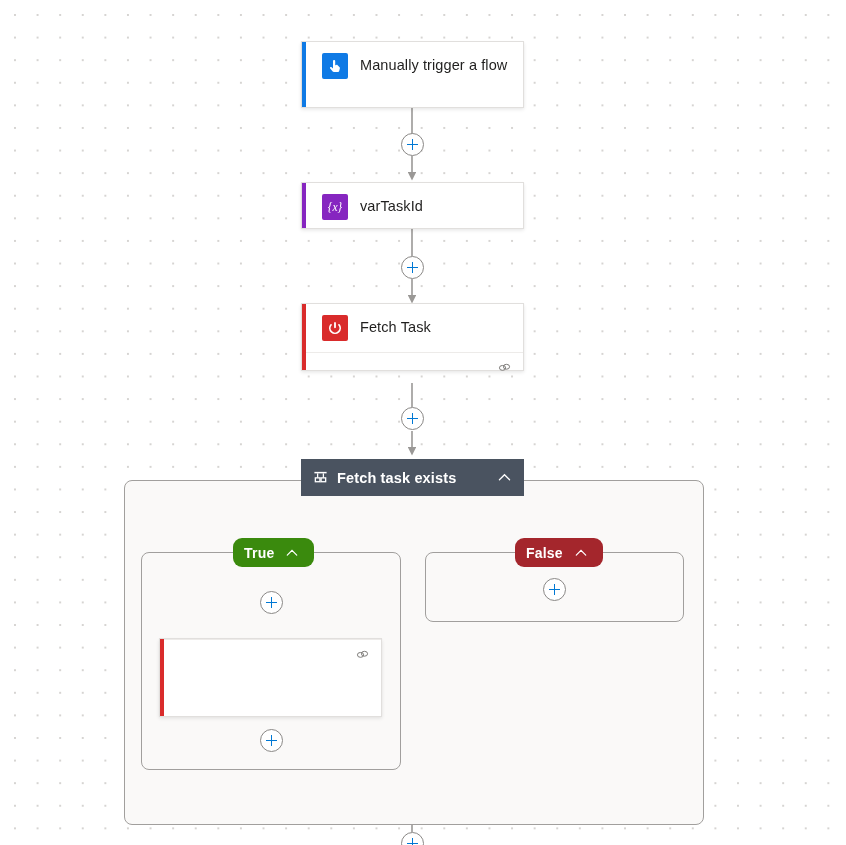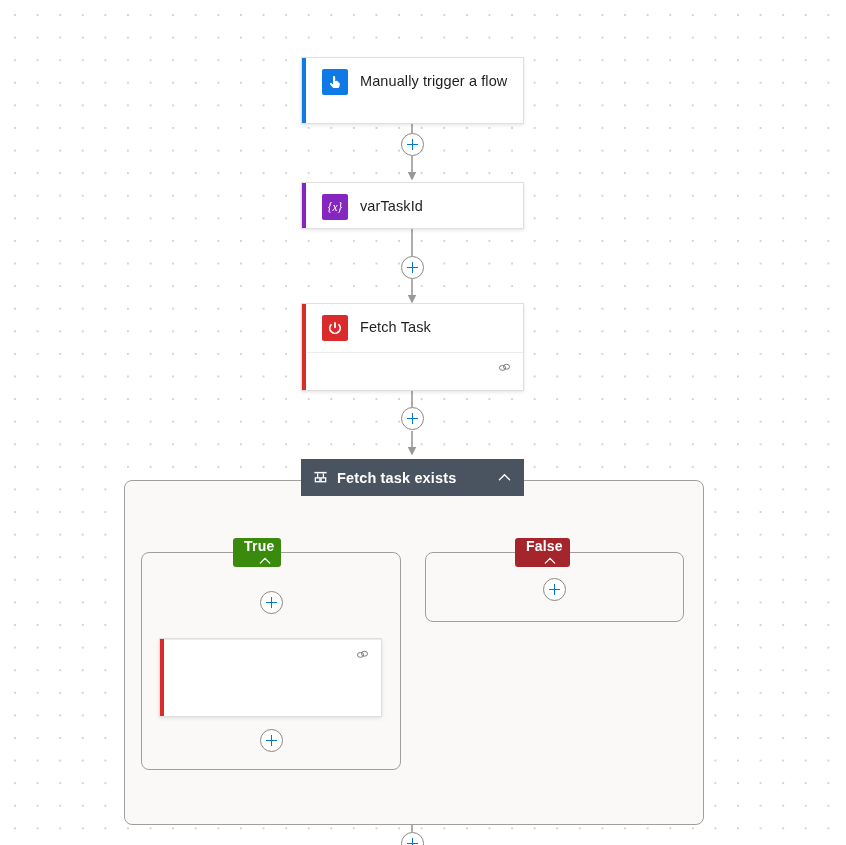--- a/index.html
+++ b/index.html
@@ -116,24 +116,23 @@
     display: flex;
     align-items: center;
   }
 
   
   .branch-badge {
     position: absolute;
     height: 29px;
     display: flex;
     align-items: center;
-    padding: 0 7px 0 11px;
-    border-radius: 3px;
+    padding: 0 15px 0 11px;
+    border-radius: 9px;
     z-index: 8;
-    flex-direction: column;
   }
   .branch-badge .b-label {
     color: #ffffff;
     font-size: 14px;
     font-weight: bold;
     letter-spacing: 0.2px;
   }
   .branch-badge .chev {
     margin-left: 11px;
     display: flex;
@@ -197,21 +196,21 @@
 
     <line x1="412" y1="824" x2="412" y2="832" stroke="#9a9896" stroke-width="1.6"></line>
   </svg>
 
   <div class="scope-outer" style="left:124px; top:480px; width:580px; height:345px;"></div>
 
   <div class="scope-branch" style="left:141px; top:552px; width:260px; height:218px;"></div>
 
   <div class="scope-branch" style="left:425px; top:552px; width:259px; height:70px;"></div>
 
-  <div class="card" style="left:301px; top:41px; width:223px; height:67px;margin-top:16px;">
+  <div class="card" style="left:301px; top:41px; width:223px; height:67px;">
     <div class="accent" style="background:#0f7ae5;"></div>
     <div class="card-head">
       <span class="icon-tile" style="background:#0f7ae5;">
         <svg width="16" height="16" viewBox="0 0 16 16" aria-hidden="true">
           <path d="M7.1 2.1c.6 0 1.1.5 1.1 1.1v4.1l1.1-.4c.5-.2 1 0 1.3.3l2 2c.3.3.4.7.3 1.1l-.7 2.6c-.2.7-.8 1.1-1.5 1.1H6.8c-.4 0-.8-.2-1.1-.5L3.2 10.6c-.4-.4-.4-1 0-1.4.4-.4 1-.4 1.4 0l1.4 1.3V3.2c0-.6.5-1.1 1.1-1.1z" fill="#ffffff"></path>
         </svg>
       </span>
       <span class="card-title">Manually trigger a flow</span>
     </div>
   </div>
@@ -219,21 +218,21 @@
   <div class="card" style="left:301px; top:182px; width:223px; height:47px;">
     <div class="accent" style="background:#8626c0;"></div>
     <div class="card-head">
       <span class="icon-tile" style="background:#8626c0;">
         <span style="color:#ffffff; font-size:11.5px; font-family:'Liberation Serif', serif; font-style:italic;">{x}</span>
       </span>
       <span class="card-title">varTaskId</span>
     </div>
   </div>
 
-  <div class="card" style="left:301px; top:303px; width:223px; height:88px;">
+  <div class="card" style="left:301px; top:303px; width:223px; height:68px;">
     <div class="accent" style="background:#d92b2b;"></div>
     <div class="card-head">
       <span class="icon-tile" style="background:#d92b2b;">
         <svg width="16" height="16" viewBox="0 0 16 16" aria-hidden="true">
           <path d="M8 2.1c-.5 0-.9.4-.9.9v4.3c0 .5.4.9.9.9s.9-.4.9-.9V3c0-.5-.4-.9-.9-.9z" fill="#ffffff"></path>
           <path d="M4.6 4.2a.85.85 0 0 0-1.2.05 6 6 0 1 0 9.2 0 .85.85 0 1 0-1.3 1.1 4.3 4.3 0 1 1-6.6 0 .85.85 0 0 0-.1-1.15z" fill="#ffffff"></path>
         </svg>
       </span>
       <span class="card-title">Fetch Task</span>
     </div>

